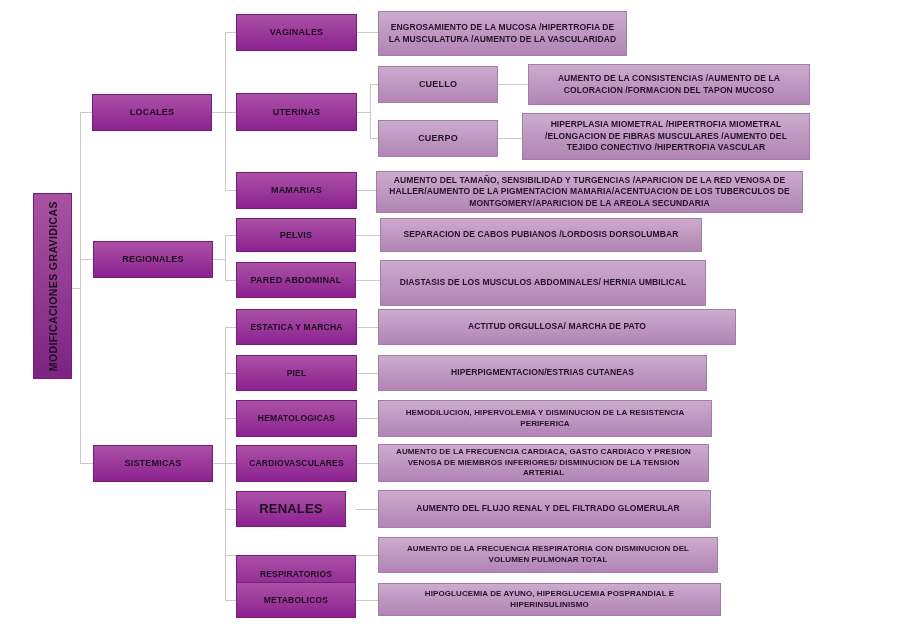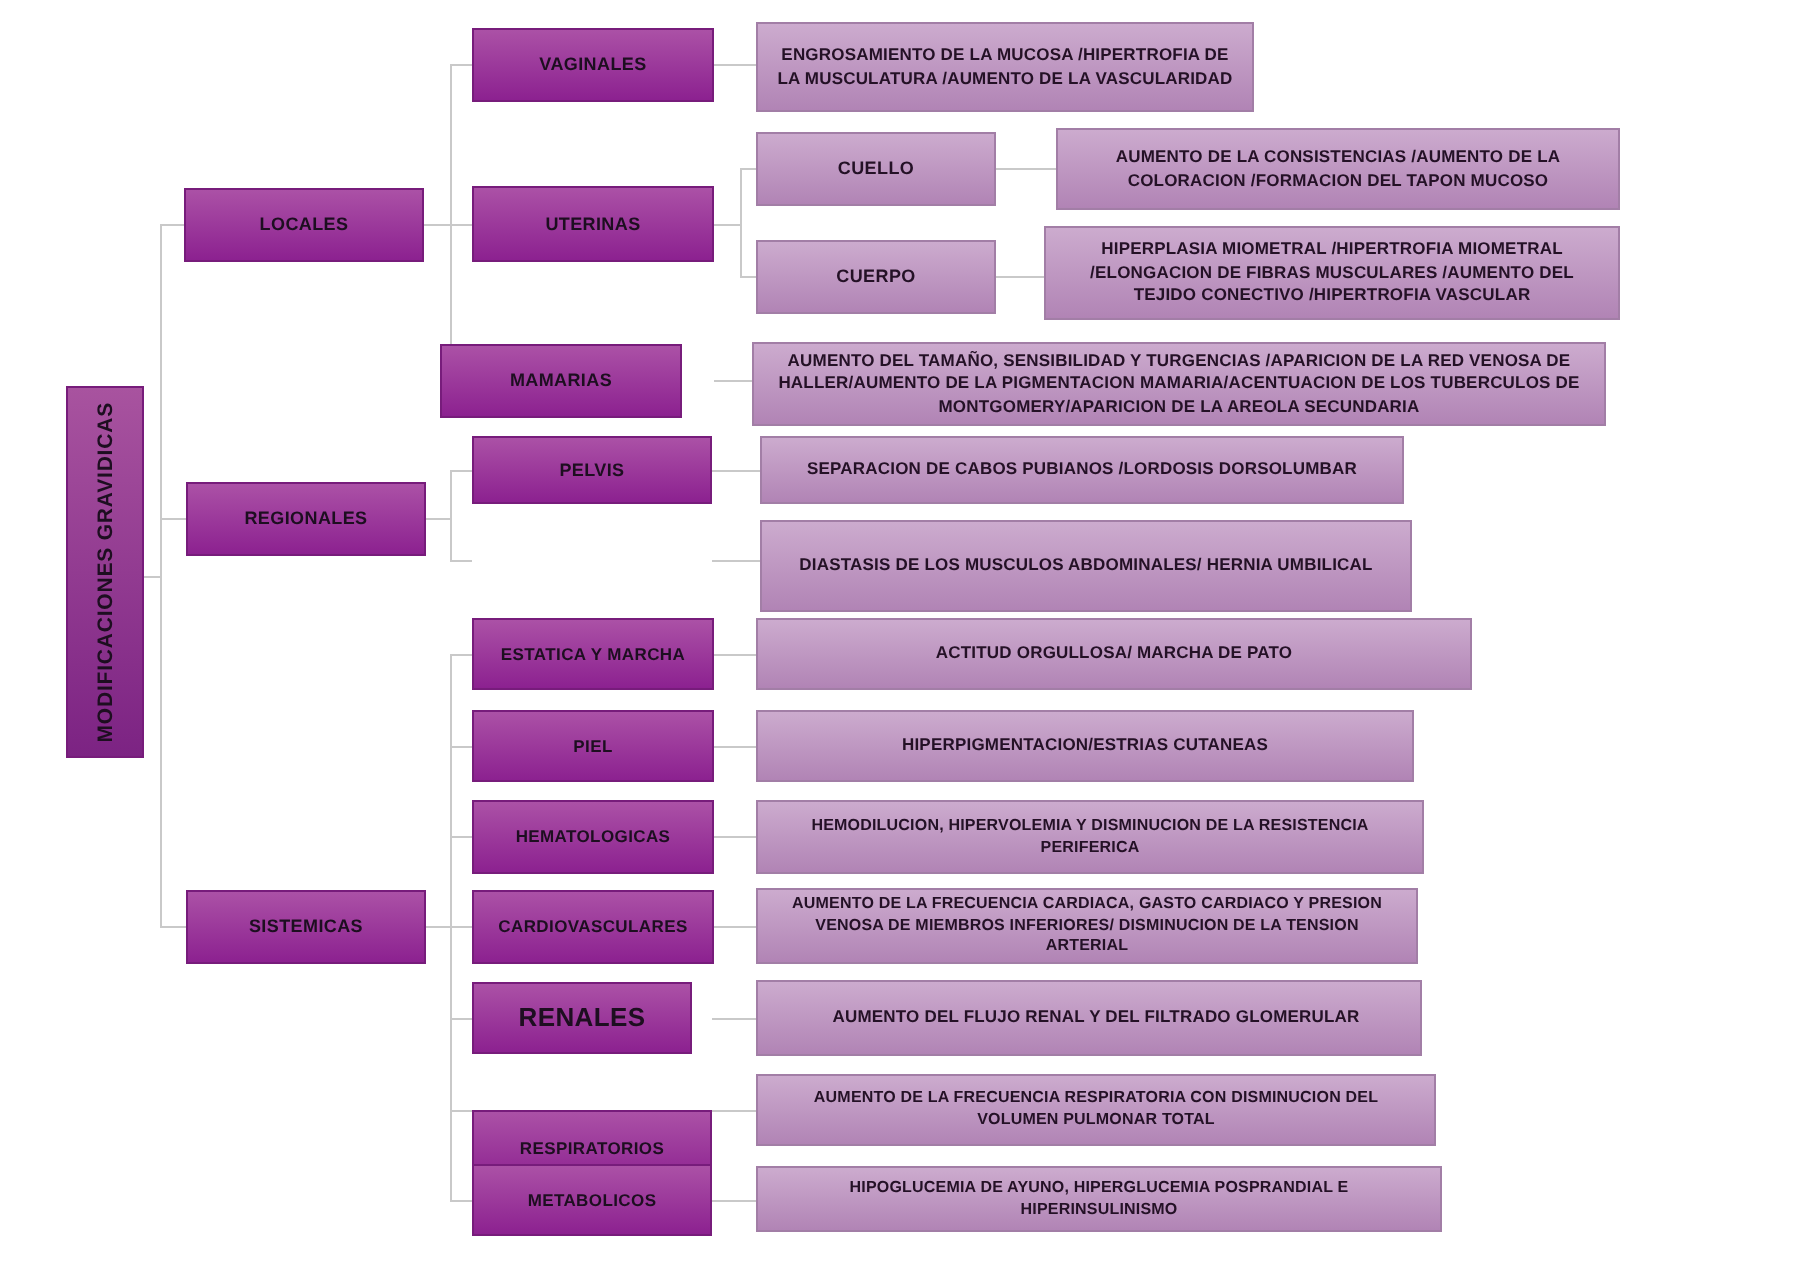--- a/index.html
+++ b/index.html
@@ -130,34 +130,37 @@
     <span>AUMENTO DE LA CONSISTENCIAS /AUMENTO DE LA COLORACION /FORMACION DEL TAPON  MUCOSO</span>
   </div>
 
   <div class="node-light" style="left:378px;top:120px;width:120px;height:37px;">
     <span>CUERPO</span>
   </div>
   <div class="desc" style="left:522px;top:113px;width:288px;height:47px;">
     <span>HIPERPLASIA MIOMETRAL /HIPERTROFIA MIOMETRAL /ELONGACION DE FIBRAS MUSCULARES /AUMENTO DEL TEJIDO CONECTIVO /HIPERTROFIA VASCULAR</span>
   </div>
 
-  <div class="node-dark" style="left:220px;top:172px;width:121px;height:37px;justify-content:center;">
+  <div class="node-dark" style="left:236px;top:172px;width:121px;height:37px;justify-content:center;">
     <span>MAMARIAS</span>
   </div>
   <div class="desc" style="left:376px;top:171px;width:427px;height:42px;">
     <span>AUMENTO DEL TAMAÑO, SENSIBILIDAD Y TURGENCIAS /APARICION DE LA RED VENOSA DE HALLER/AUMENTO DE LA PIGMENTACION  MAMARIA/ACENTUACION DE LOS TUBERCULOS DE MONTGOMERY/APARICION DE LA AREOLA SECUNDARIA</span>
   </div>
 
   <div class="node-dark" style="left:236px;top:218px;width:120px;height:34px;">
     <span>PELVIS</span>
   </div>
   <div class="desc" style="left:380px;top:218px;width:322px;height:34px;">
     <span>SEPARACION DE CABOS PUBIANOS /LORDOSIS DORSOLUMBAR</span>
   </div>
 
+  <div class="node-dark" style="left:236px;top:262px;width:120px;height:36px;">
+    <span>PARED ABDOMINAL</span>
+  </div>
   <div class="desc" style="left:380px;top:260px;width:326px;height:46px;">
     <span>DIASTASIS DE LOS MUSCULOS ABDOMINALES/ HERNIA UMBILICAL</span>
   </div>
 
   <div class="node-dark" style="left:236px;top:309px;width:121px;height:36px;font-size:8.5px;">
     <span>ESTATICA Y MARCHA</span>
   </div>
   <div class="desc" style="left:378px;top:309px;width:358px;height:36px;">
     <span>ACTITUD ORGULLOSA/ MARCHA DE PATO</span>
   </div>

